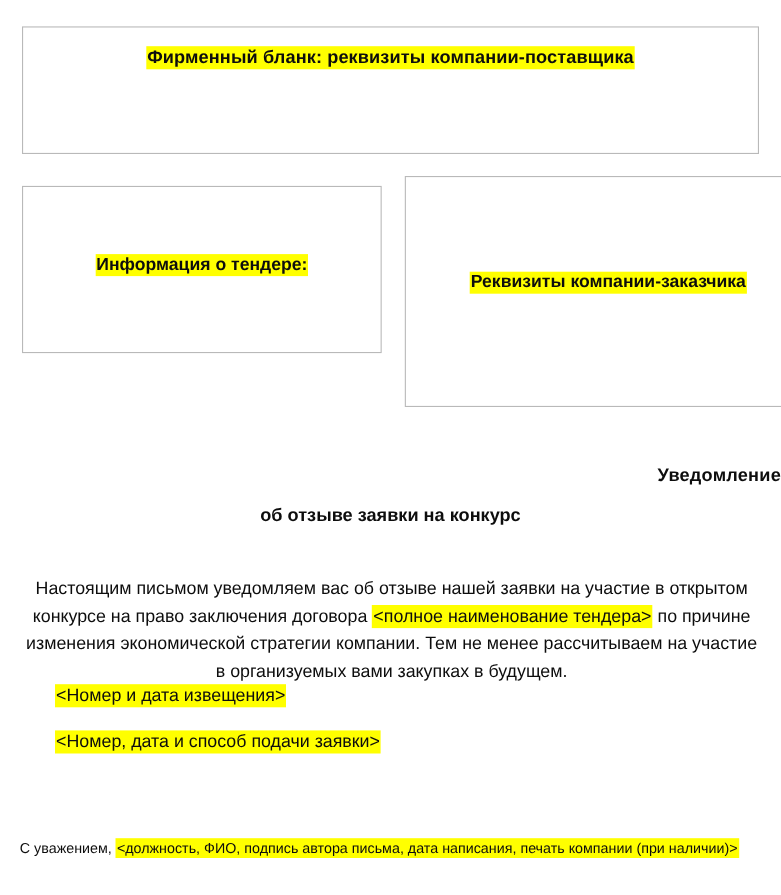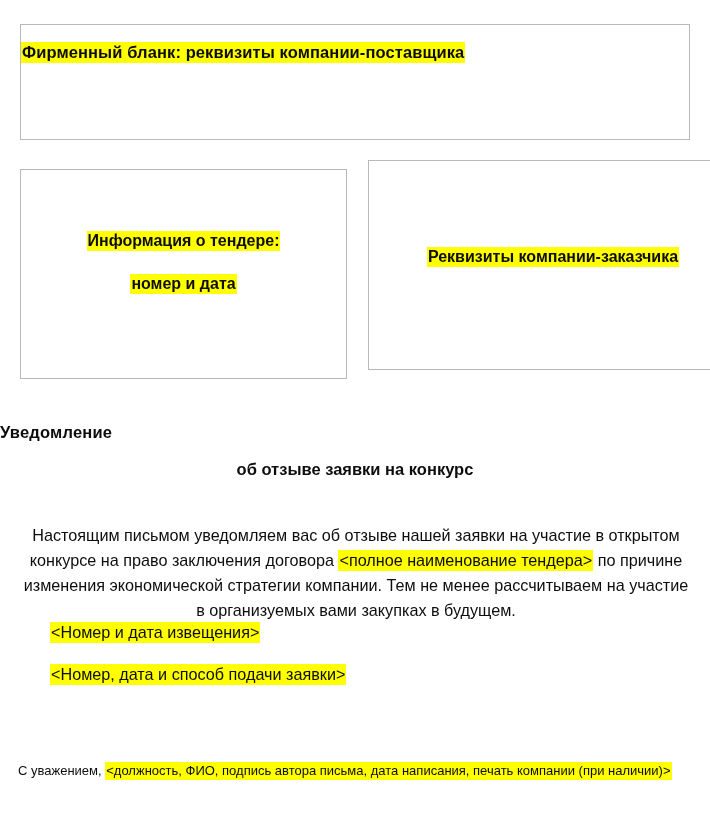--- a/index.html
+++ b/index.html
@@ -38,31 +38,32 @@
     left: 20px;
     top: 24px;
     width: 670px;
     height: 116px;
   }
   #letterhead-text {
     position: absolute;
     left: 0;
     right: 0;
     top: 17px;
+    text-align: center;
     font-size: 16.5px;
     font-weight: 600;
     letter-spacing: 0.1px;
     line-height: 21px;
   }
 
   #tender-box {
     left: 20px;
     top: 169px;
     width: 327px;
-    height: 210px;
+    height: 152px;
   }
   #tender-lines {
     position: absolute;
     left: 0;
     right: 0;
     top: 60px;
     text-align: center;
     font-size: 16px;
     font-weight: 600;
     line-height: 21px;
@@ -87,21 +88,21 @@
     font-weight: 600;
     line-height: 21px;
   }
 
   
   #doc-title {
     position: absolute;
     left: 0;
     right: 0;
     top: 423px;
-    text-align: left;
+    text-align: right;
     font-size: 16.5px;
     font-weight: bold;
     letter-spacing: 0.2px;
   }
   #doc-subtitle {
     position: absolute;
     left: 0;
     right: 0;
     top: 460px;
     text-align: center;
@@ -148,23 +149,20 @@
   <div id="letterhead-text">
     <span class="hl">Фирменный бланк: реквизиты компании-поставщика</span>
   </div>
 </div>
 
 <div class="box" id="tender-box">
   <div id="tender-lines">
     <div class="ln1">
       <span class="hl">Информация о тендере:</span>
     </div>
-    <div class="ln2">
-      <span class="hl">номер и дата</span>
-    </div>
   </div>
 </div>
 
 <div class="box" id="customer-box">
   <div id="customer-text">
     <span class="hl">Реквизиты компании-заказчика</span>
   </div>
 </div>
 
 <div id="doc-title">Уведомление</div>

